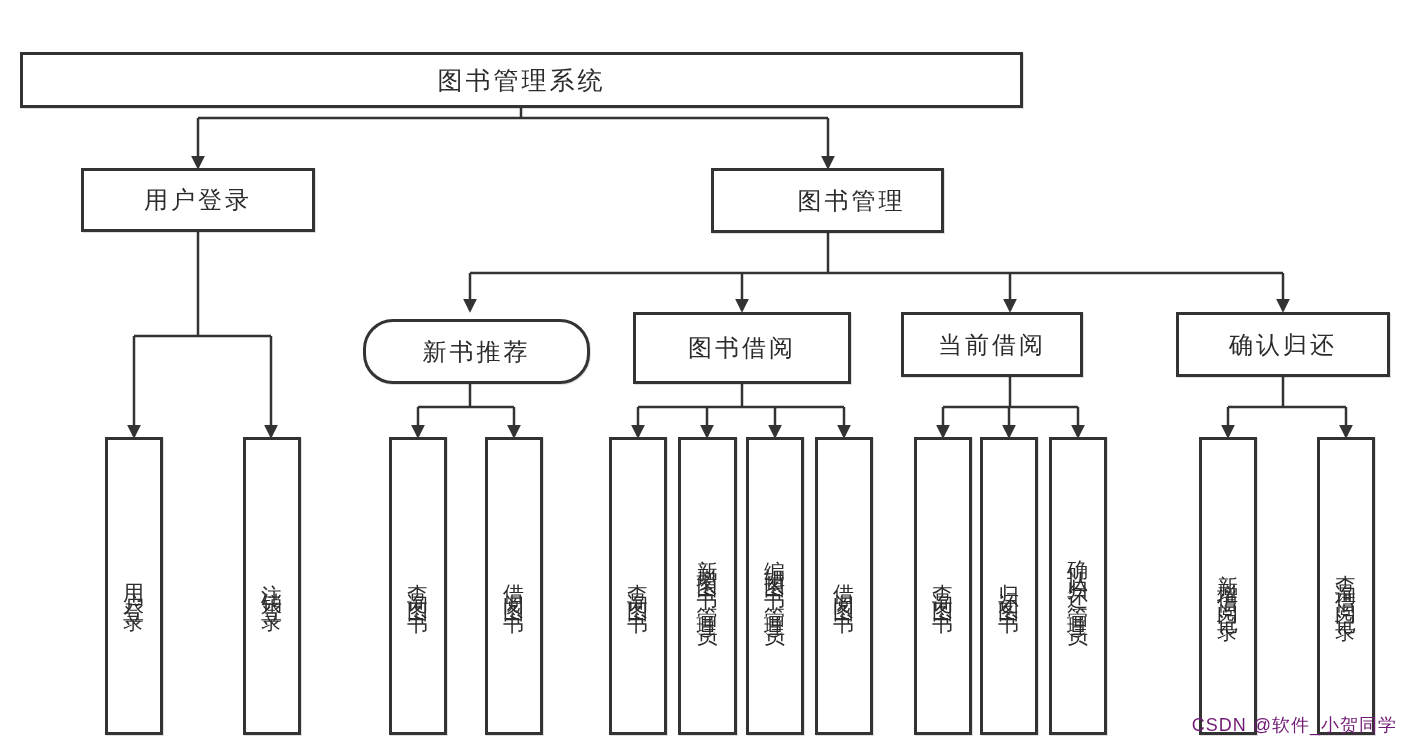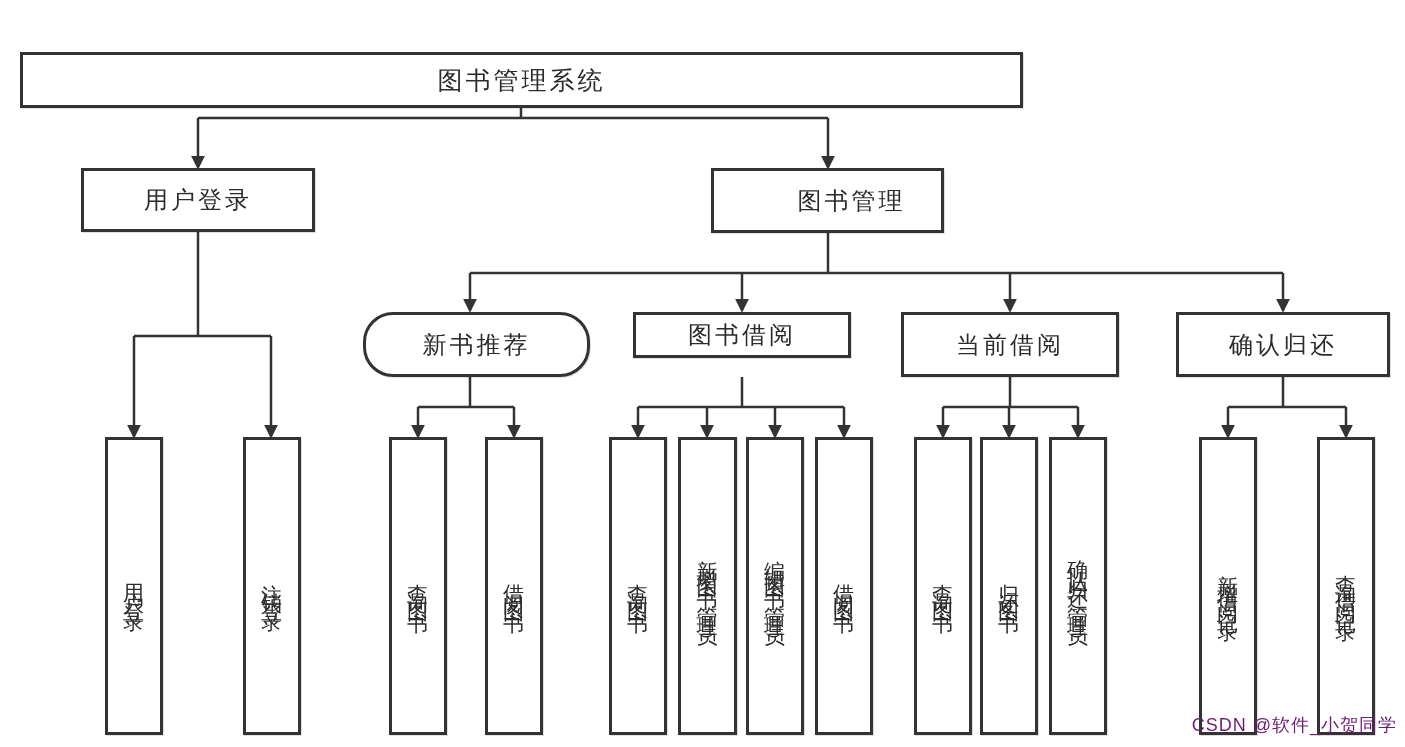--- a/index.html
+++ b/index.html
@@ -123,27 +123,27 @@
     <span>图书管理系统</span>
   </div>
 
   <div class="hbox" style="left:81px; top:168px; width:234px; height:64px;">
     <span>用户登录</span>
   </div>
   <div class="hbox" style="left:711px; top:168px; width:233px; height:65px;padding-left:48px;">
     <span>图书管理</span>
   </div>
 
-  <div class="hbox" style="left:363px; top:312px; width:227px; height:65px;border-radius:30px;">
+  <div class="hbox" style="left:363px; top:319px; width:227px; height:65px;border-radius:30px;">
     <span>新书推荐</span>
   </div>
-  <div class="hbox" style="left:633px; top:312px; width:218px; height:46px;">
+  <div class="hbox" style="left:633px; top:312px; width:218px; height:72px;">
     <span>图书借阅</span>
   </div>
-  <div class="hbox" style="left:901px; top:312px; width:218px; height:65px;">
+  <div class="hbox" style="left:901px; top:312px; width:182px; height:65px;">
     <span>当前借阅</span>
   </div>
   <div class="hbox" style="left:1176px; top:312px; width:214px; height:65px;">
     <span>确认归还</span>
   </div>
 
   <div class="vbox" style="left:105px;">
     <span class="vtext">用户登录</span>
   </div>
   <div class="vbox" style="left:243px;">

